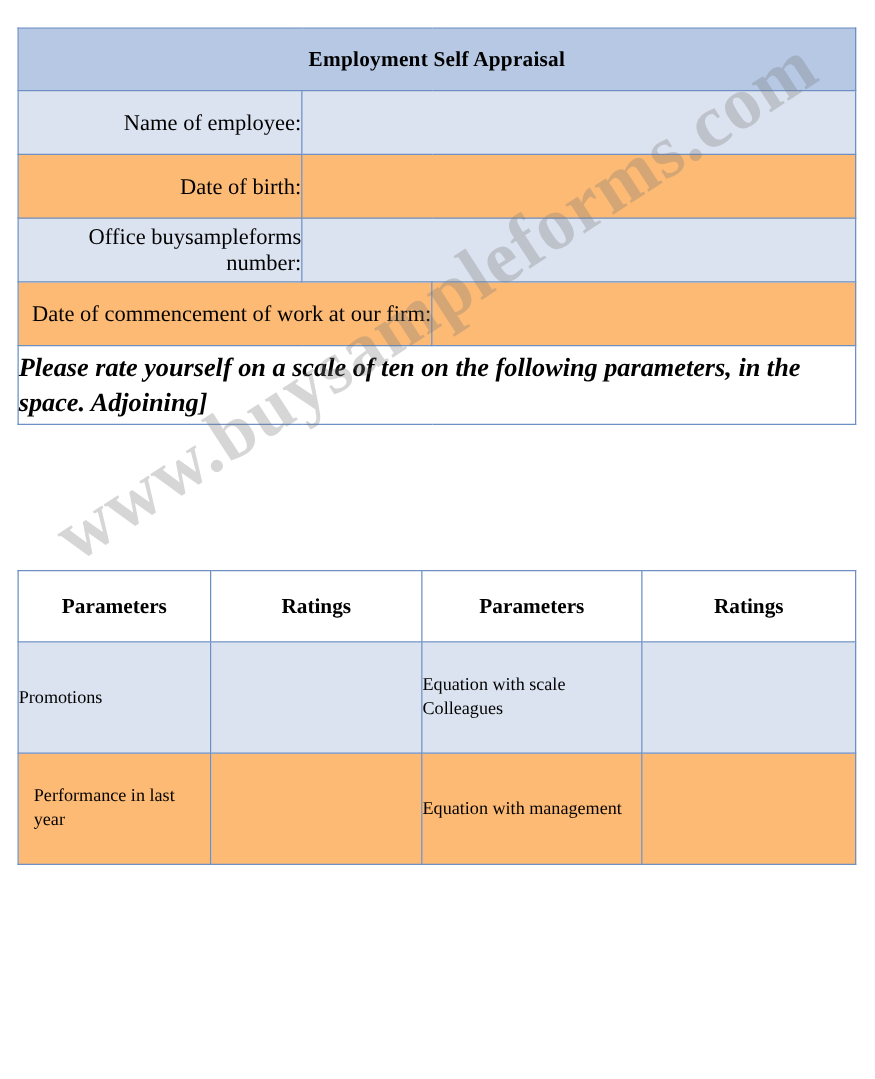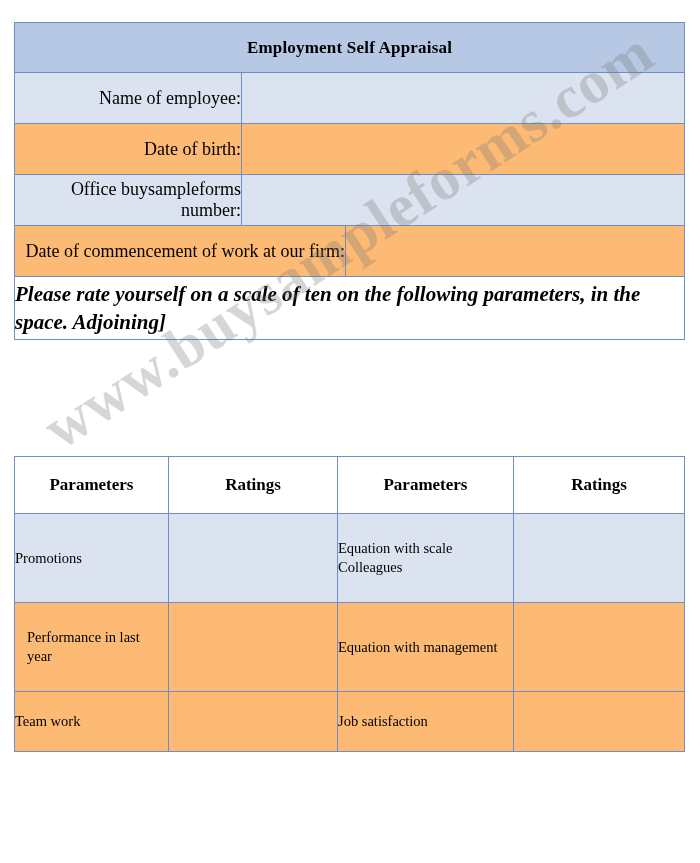--- a/index.html
+++ b/index.html
@@ -191,22 +191,16 @@
       </tr>
 
       <tr>
         <td class="param-cell plain indent">Performance in last year</td>
         <td class="rating-cell plain"></td>
         <td class="param-cell plain">Equation with management</td>
         <td class="rating-cell plain"></td>
       </tr>
 
 
-      <tr class="row-last">
-        <td class="param-cell plain">Team work</td>
-        <td class="rating-cell plain"></td>
-        <td class="param-cell plain">Job satisfaction</td>
-        <td class="rating-cell plain"></td>
-      </tr>
     </tbody>
   </table>
 
 </div>
 
 </body></html>

